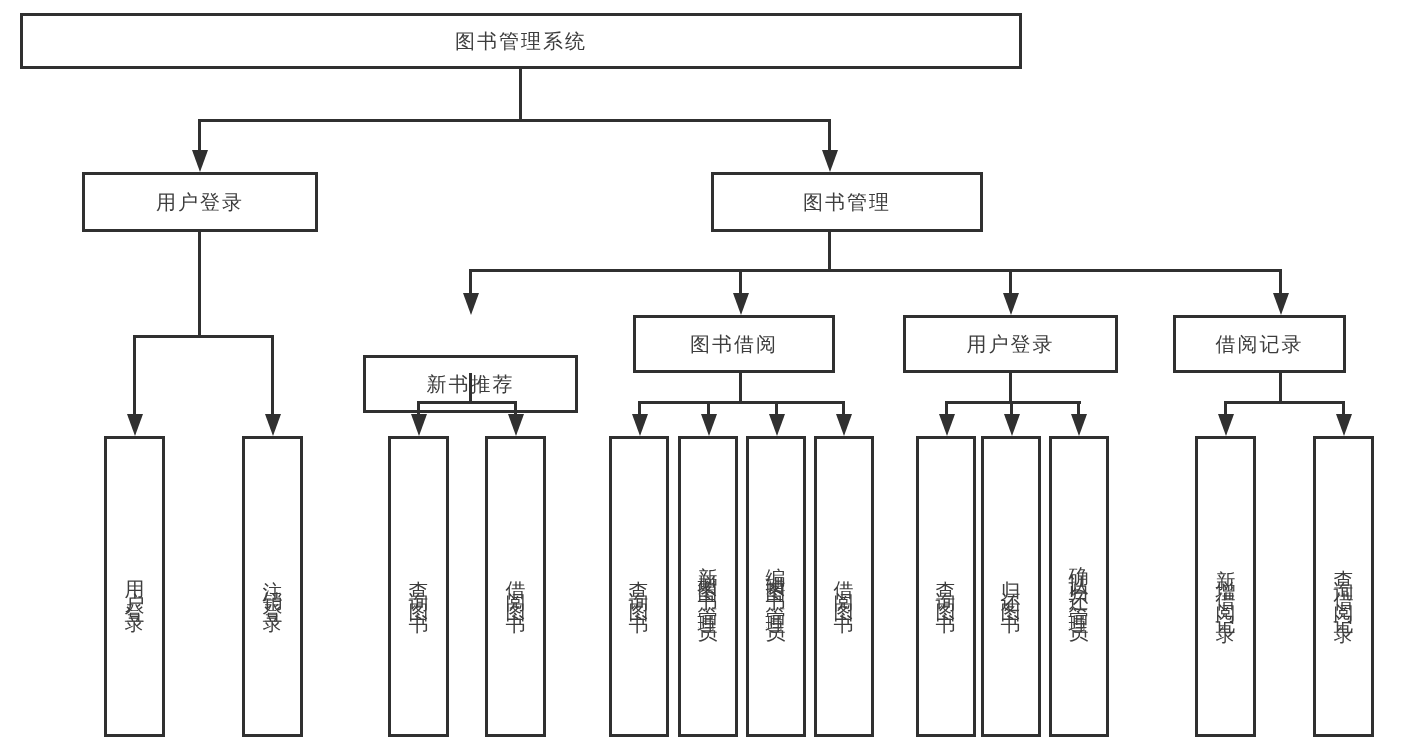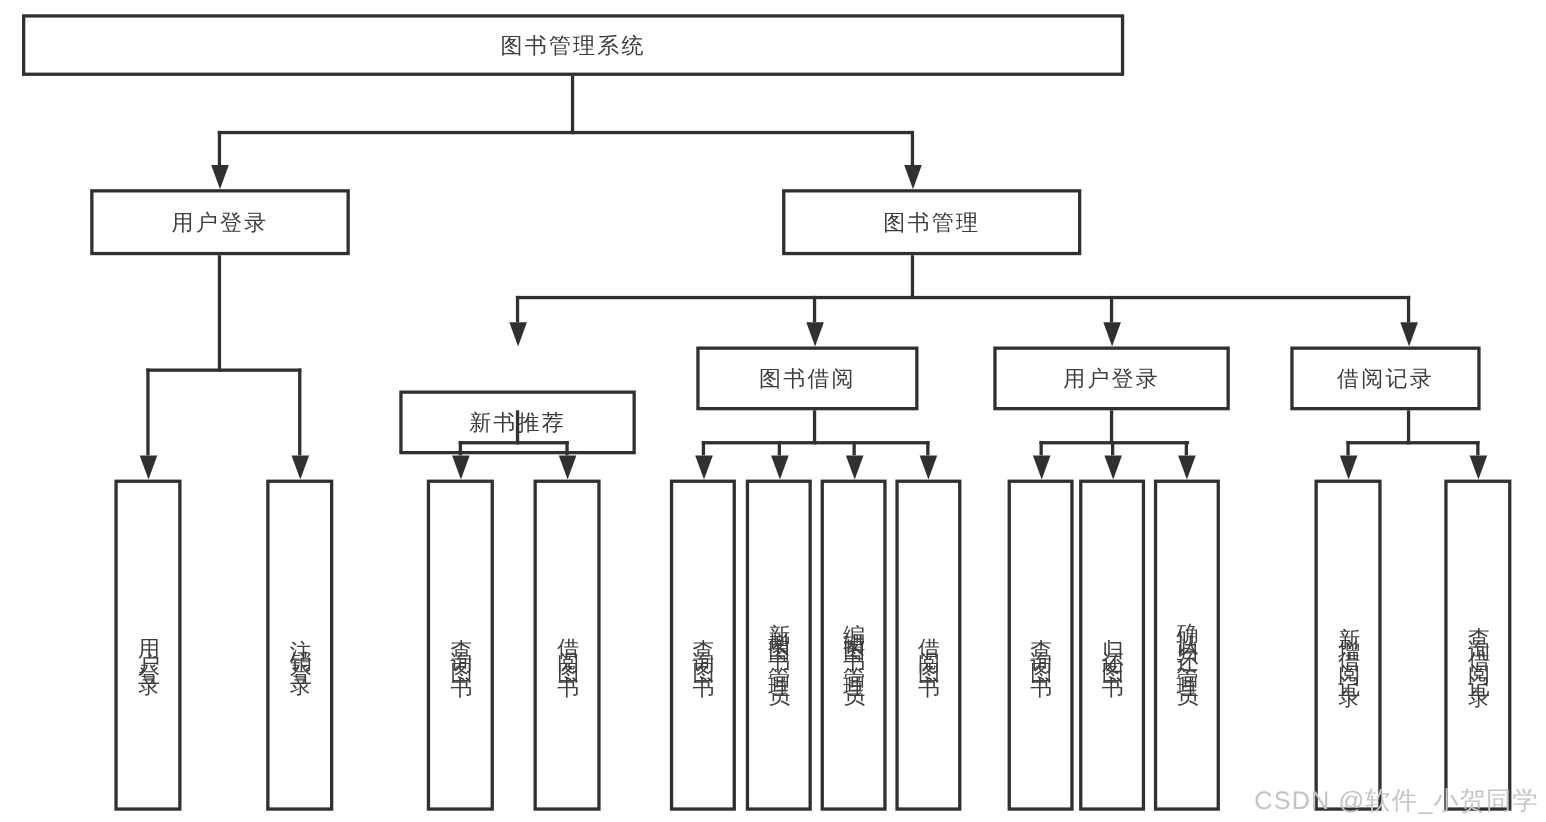--- a/index.html
+++ b/index.html
@@ -169,15 +169,14 @@
     <span>确认归还（管理员）</span>
   </div>
 
   <div class="vbox" style="left:1195px; top:436px; width:61px; height:301px;">
     <span>新增借阅记录</span>
   </div>
   <div class="vbox" style="left:1313px; top:436px; width:61px; height:301px;">
     <span>查询借阅记录</span>
   </div>
 
-  <div class="watermark">CSDN @软件_小贺同学</div>
 
 </div>
 
 </body></html>

